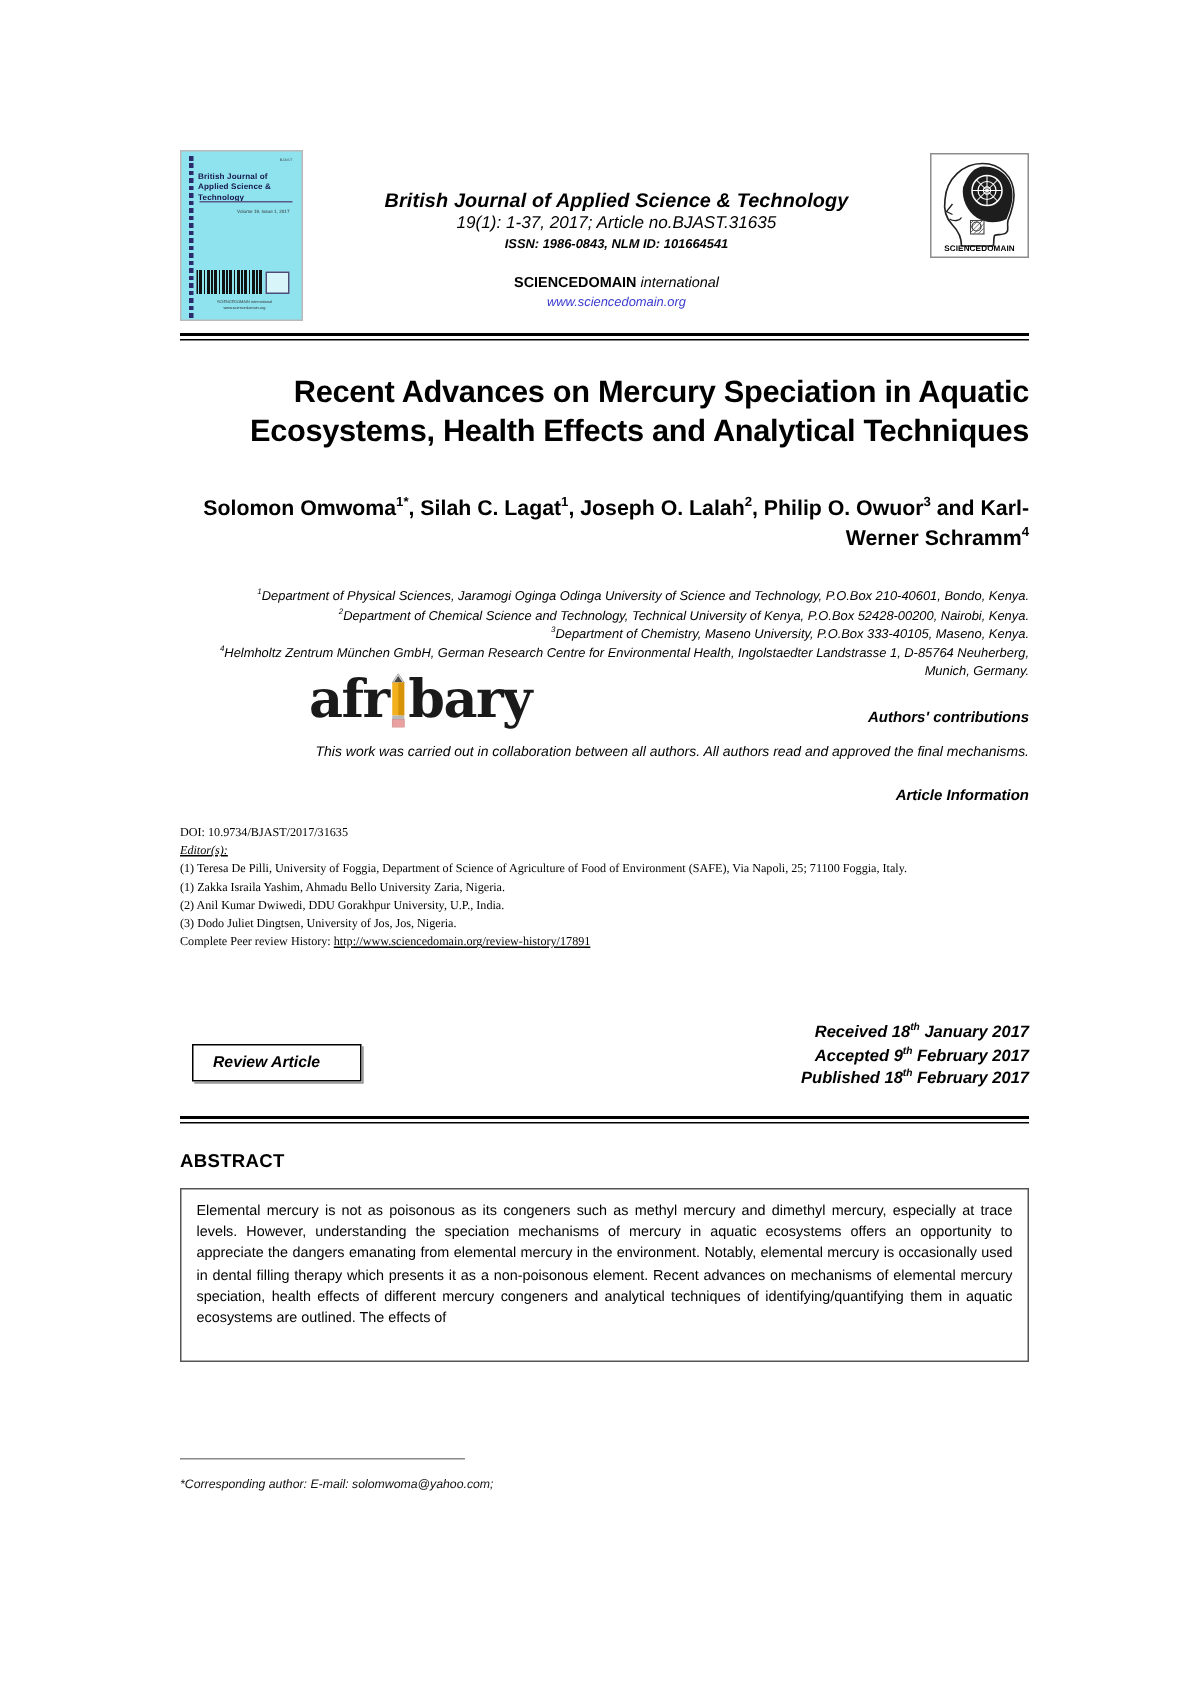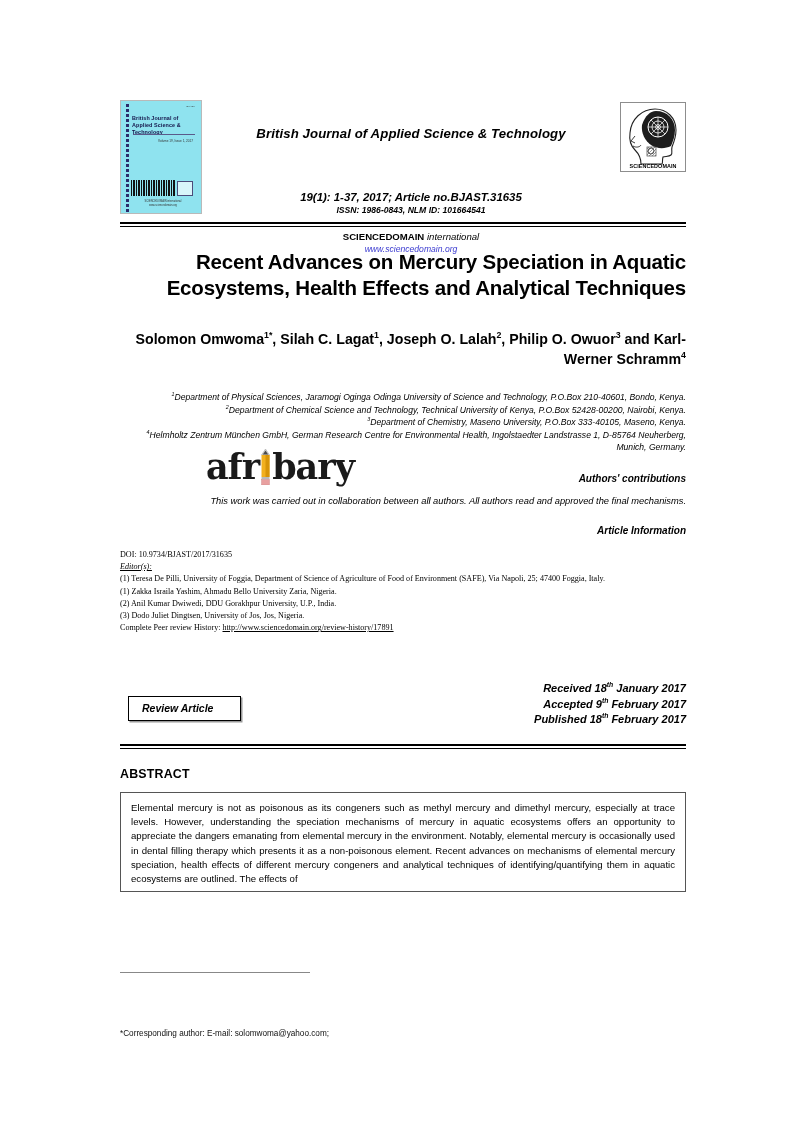--- a/index.html
+++ b/index.html
@@ -114,24 +114,23 @@
   }
   .mh-journal {
     font-size: 13.2px;
     font-weight: bold;
     font-style: italic;
     line-height: 16px;
     letter-spacing: .1px;
   }
   .mh-issue {
     font-size: 11.4px;
-    font-weight: bold;
+    font-weight: normal;
     font-style: italic;
     line-height: 14px;
-    margin-top: 48px;
   }
   .mh-issn {
     font-size: 8.6px;
     font-weight: bold;
     font-style: italic;
     line-height: 13px;
   }
   .mh-sd {
     margin-top: 13px;
     font-size: 9.6px;
@@ -303,39 +302,40 @@
   
   .abstract-head {
     margin-top: 18px;
     font-size: 12.4px;
     font-weight: bold;
     letter-spacing: .2px;
   }
   .abstract-box {
     margin-top: 11px;
     border: 1px solid #555;
-    padding: 8px 10px 4px 10px;
+    padding: 8px 10px 20px 10px;
     font-size: 9.6px;
     line-height: 14.3px;
     text-align: justify;
   }
 
   
   .foot-rule {
     position: absolute;
     left: 120px;
     top: 972px;
     width: 190px;
     border-top: 1px solid #888;
   }
   .footnote {
     position: absolute;
     left: 120px;
-    top: 1029px;
+    top: 985px;
     font-size: 8.2px;
+    font-style: italic;
     color: #111;
   }
 </style>
 </head>
 <body>
 
 <div class="page">
   <div class="content">
 
     <div class="masthead">
@@ -396,21 +396,21 @@
       <div><sup>4</sup>Helmholtz Zentrum München GmbH, German Research Centre for Environmental Health, Ingolstaedter Landstrasse 1, D-85764 Neuherberg, Munich, Germany.</div>
     </div>
 
     <div class="sec-head">Authors' contributions</div>
     <div class="contrib">This work was carried out in collaboration between all authors. All authors read and approved the final mechanisms.</div>
 
     <div class="ai-head">Article Information</div>
     <div class="ai-body">
       <div>DOI: 10.9734/BJAST/2017/31635</div>
       <div class="u">Editor(s):</div>
-      <div>(1) Teresa De Pilli, University of Foggia, Department of Science of Agriculture of Food of Environment (SAFE), Via Napoli, 25; 47400 Foggia, Italy.</div>
+      <div>(1) Teresa De Pilli, University of Foggia, Department of Science of Agriculture of Food of Environment (SAFE), Via Napoli, 25; 71100 Foggia, Italy.</div>
       <div>(1) Zakka Israila Yashim, Ahmadu Bello University Zaria, Nigeria.</div>
       <div>(2) Anil Kumar Dwiwedi, DDU Gorakhpur University, U.P., India.</div>
       <div>(3) Dodo Juliet Dingtsen, University of Jos, Jos, Nigeria.</div>
       <div><span>Complete Peer review History: </span><span class="ai-link">http://www.sciencedomain.org/review-history/17891</span></div>
     </div>
 
     <div class="ra-row">
       <div class="review-badge">Review Article</div>
       <div class="dates">
         <div>Received 18<sup>th</sup> January 2017</div>

